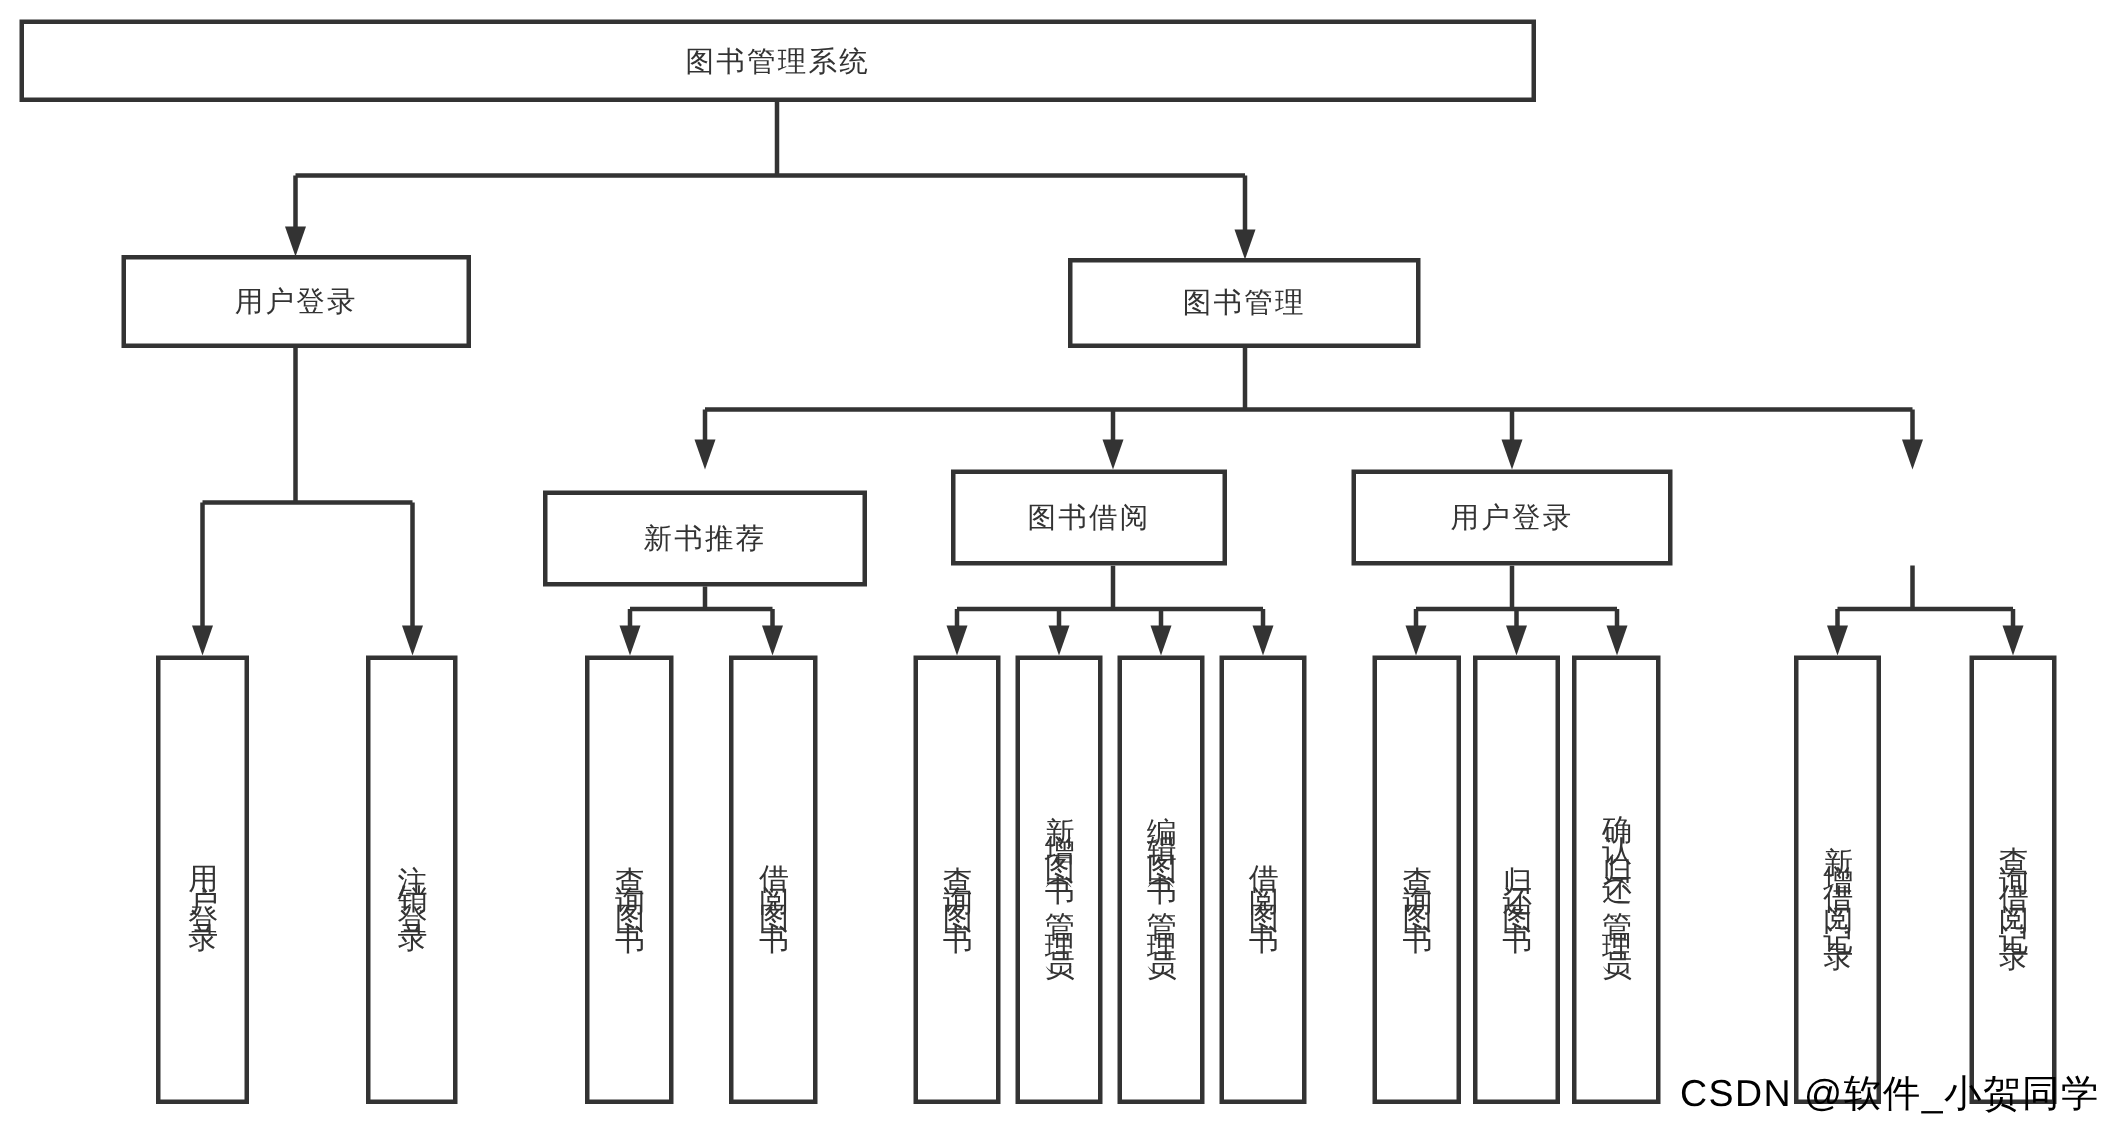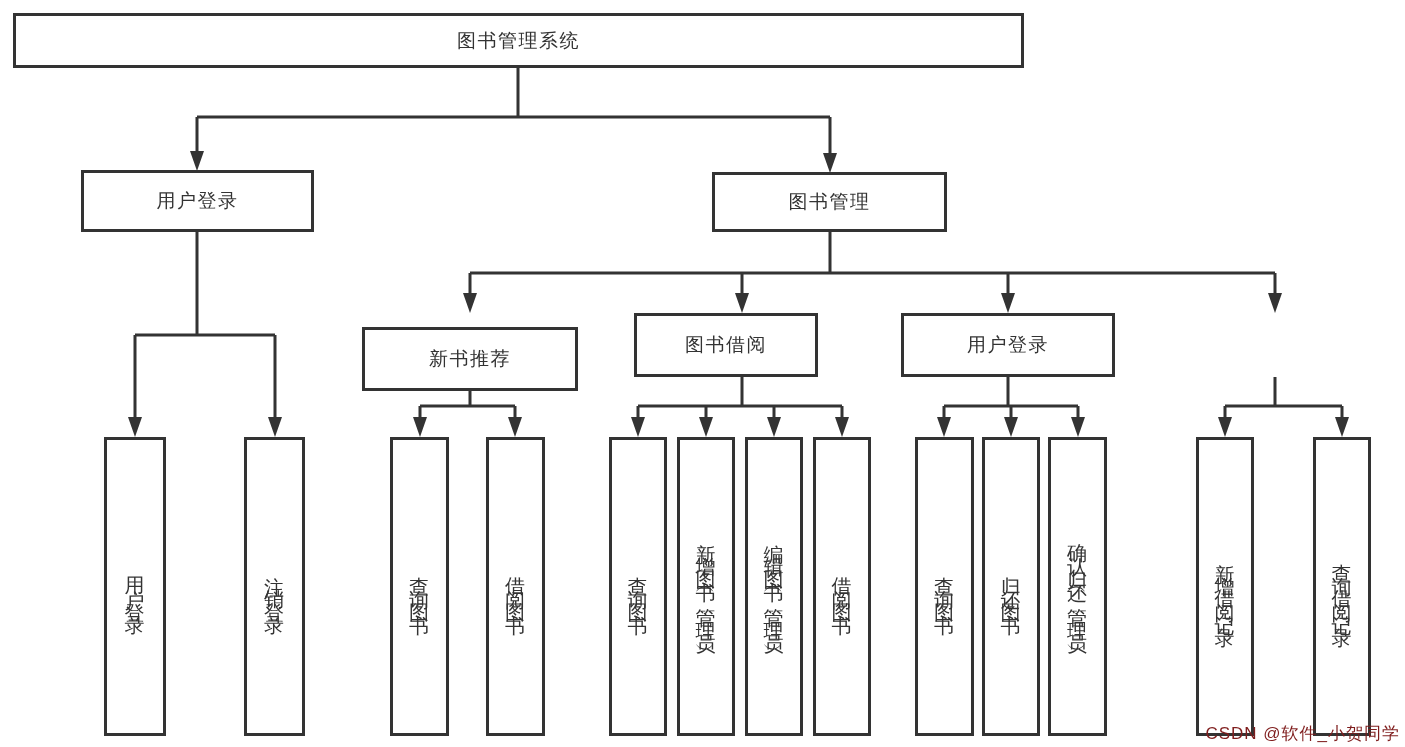--- a/index.html
+++ b/index.html
@@ -39,23 +39,23 @@
     font-size: 20px;
     color: #333333;
     letter-spacing: 13px;
     line-height: 1;
     white-space: nowrap;
   }
   #watermark {
     position: absolute;
     right: 5px;
     bottom: 2px;
-    font-size: 17px;
+    font-size: 25px;
     letter-spacing: 1px;
-    color: #7f1d1d;
+    color: #000000;
     white-space: nowrap;
   }
 </style>
 </head>
 <body>
 
 <div id="stage">
 
   <svg id="connectors" viewBox="0 0 1405 747" xmlns="http://www.w3.org/2000/svg">
     <g stroke="#333333" stroke-width="3" fill="none">

